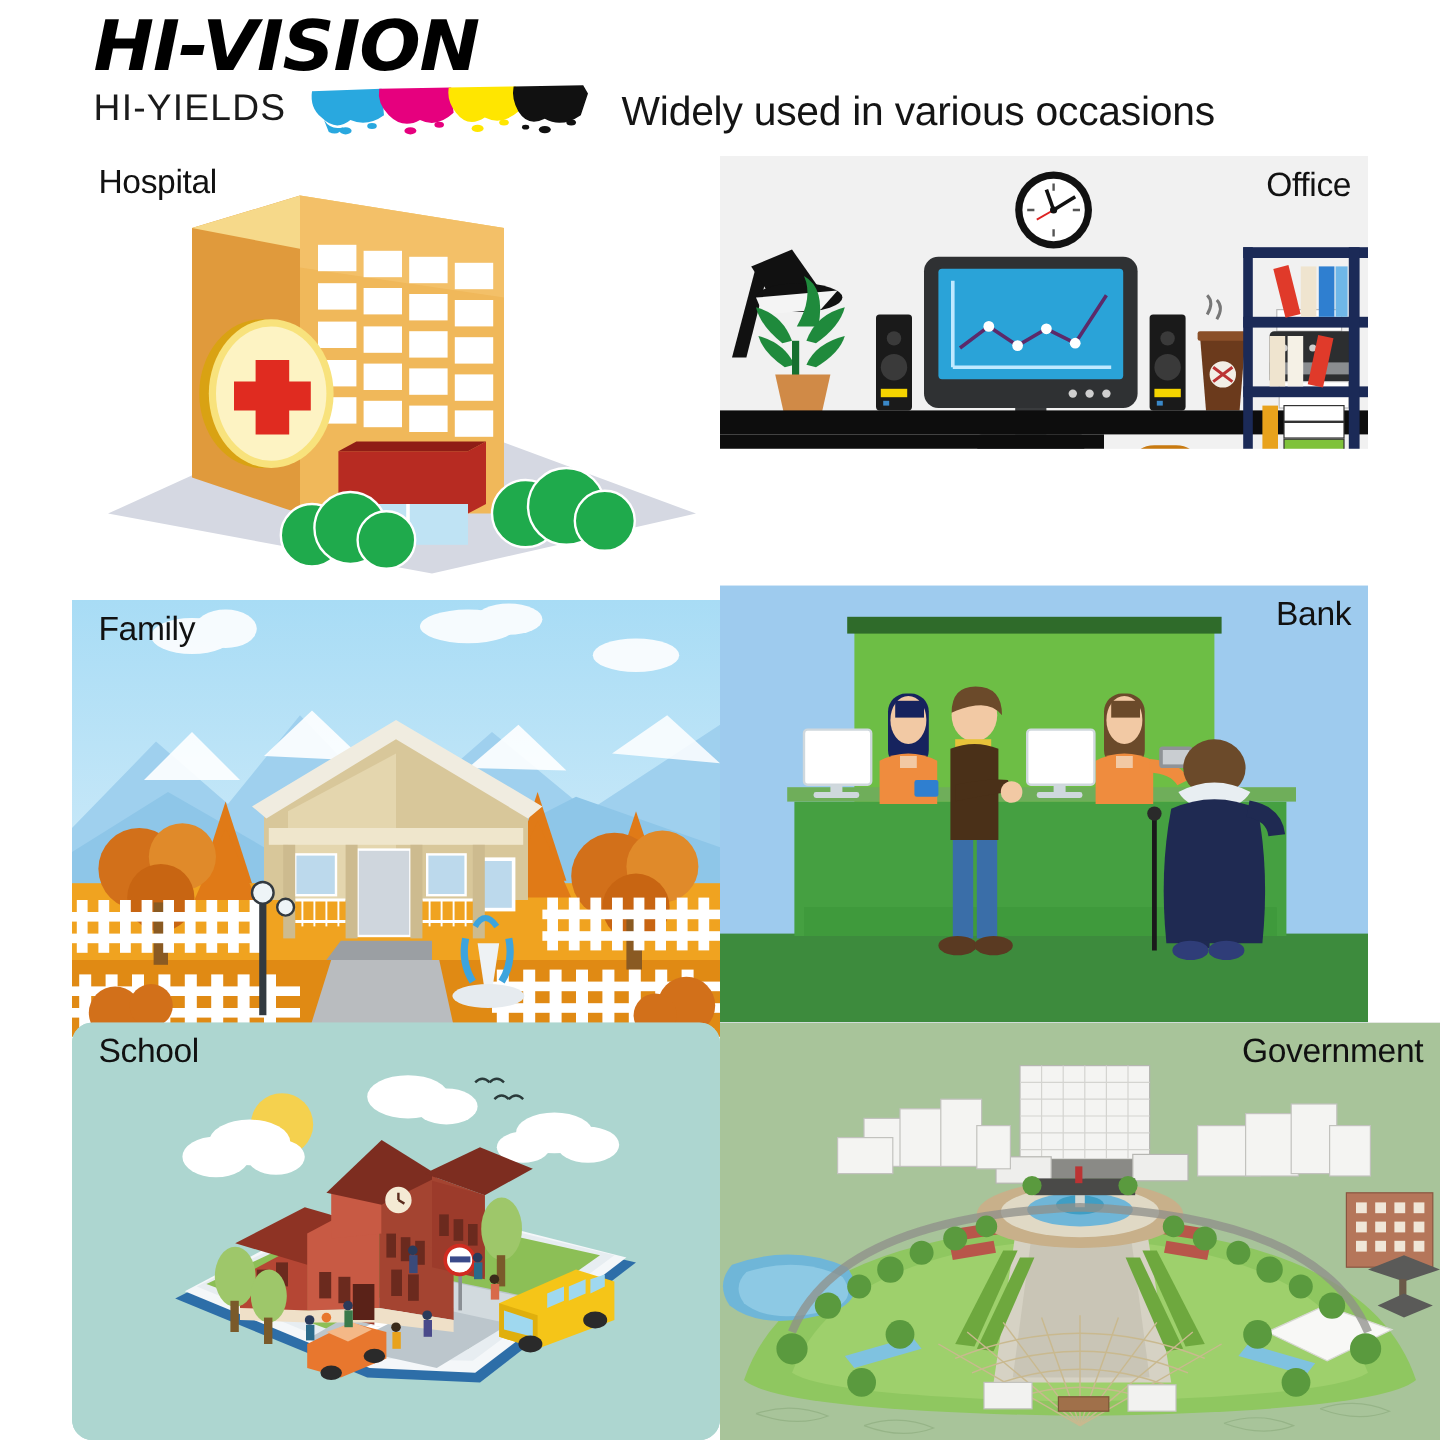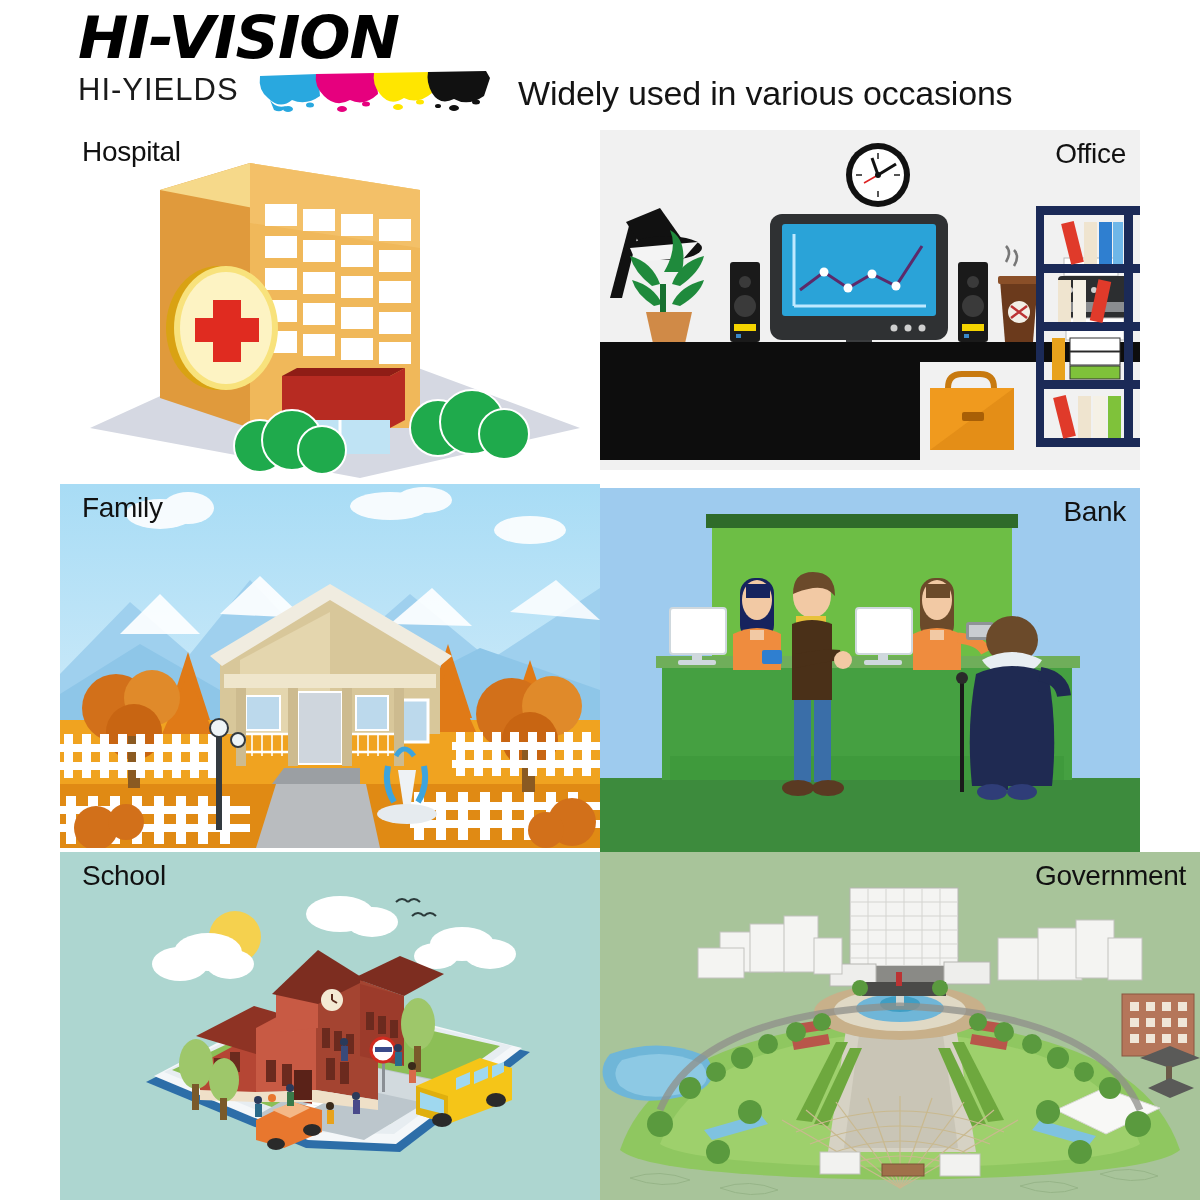--- a/index.html
+++ b/index.html
@@ -61,24 +61,24 @@
     font-weight: 400;
     color: #111111;
     z-index: 40;
     white-space: nowrap;
     letter-spacing: -0.3px;
   }
   .label-left  { left: 22px; top: 8px; }
   .label-right { right: 14px; top: 8px; }
 
   #p-hospital   { left: 60px;  top: 128px; width: 540px; height: 360px; background:#ffffff; }
-  #p-office     { left: 600px; top: 130px; width: 540px; height: 340px; background:#f1f1f1; }
-  #p-family     { left: 60px;  top: 484px; width: 540px; height: 364px; background:#fdba74; }
+  #p-office     { left: 600px; top: 130px; width: 540px; height: 244px; background:#f1f1f1; }
+  #p-family     { left: 60px;  top: 500px; width: 540px; height: 364px; background:#fdba74; }
   #p-bank       { left: 600px; top: 488px; width: 540px; height: 364px; background:#9ecbee;text-decoration:underline; }
-  #p-school     { left: 60px;  top: 852px; width: 540px; height: 348px; background:#add6d0; }
+  #p-school     { left: 60px;  top: 852px; width: 540px; height: 348px; background:#add6d0;border-radius:17px; }
   #p-government { left: 600px; top: 852px; width: 600px; height: 348px; background:#e5e5e5; }
 
   svg { display: block; }
 </style>
 </head>
 <body>
 
 <div id="header">
 
   <div id="logo-block">

